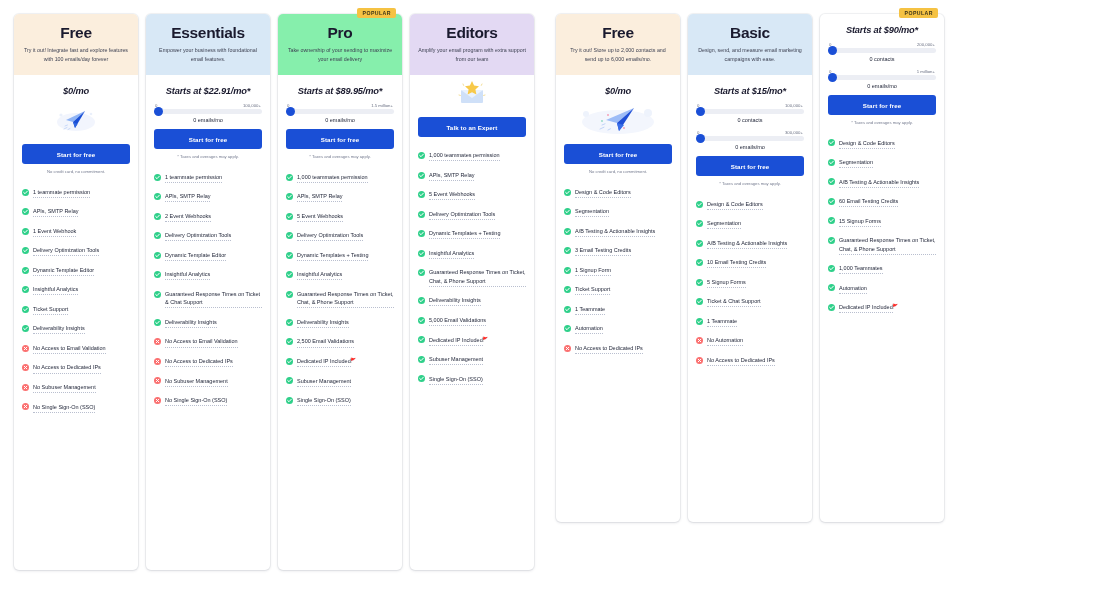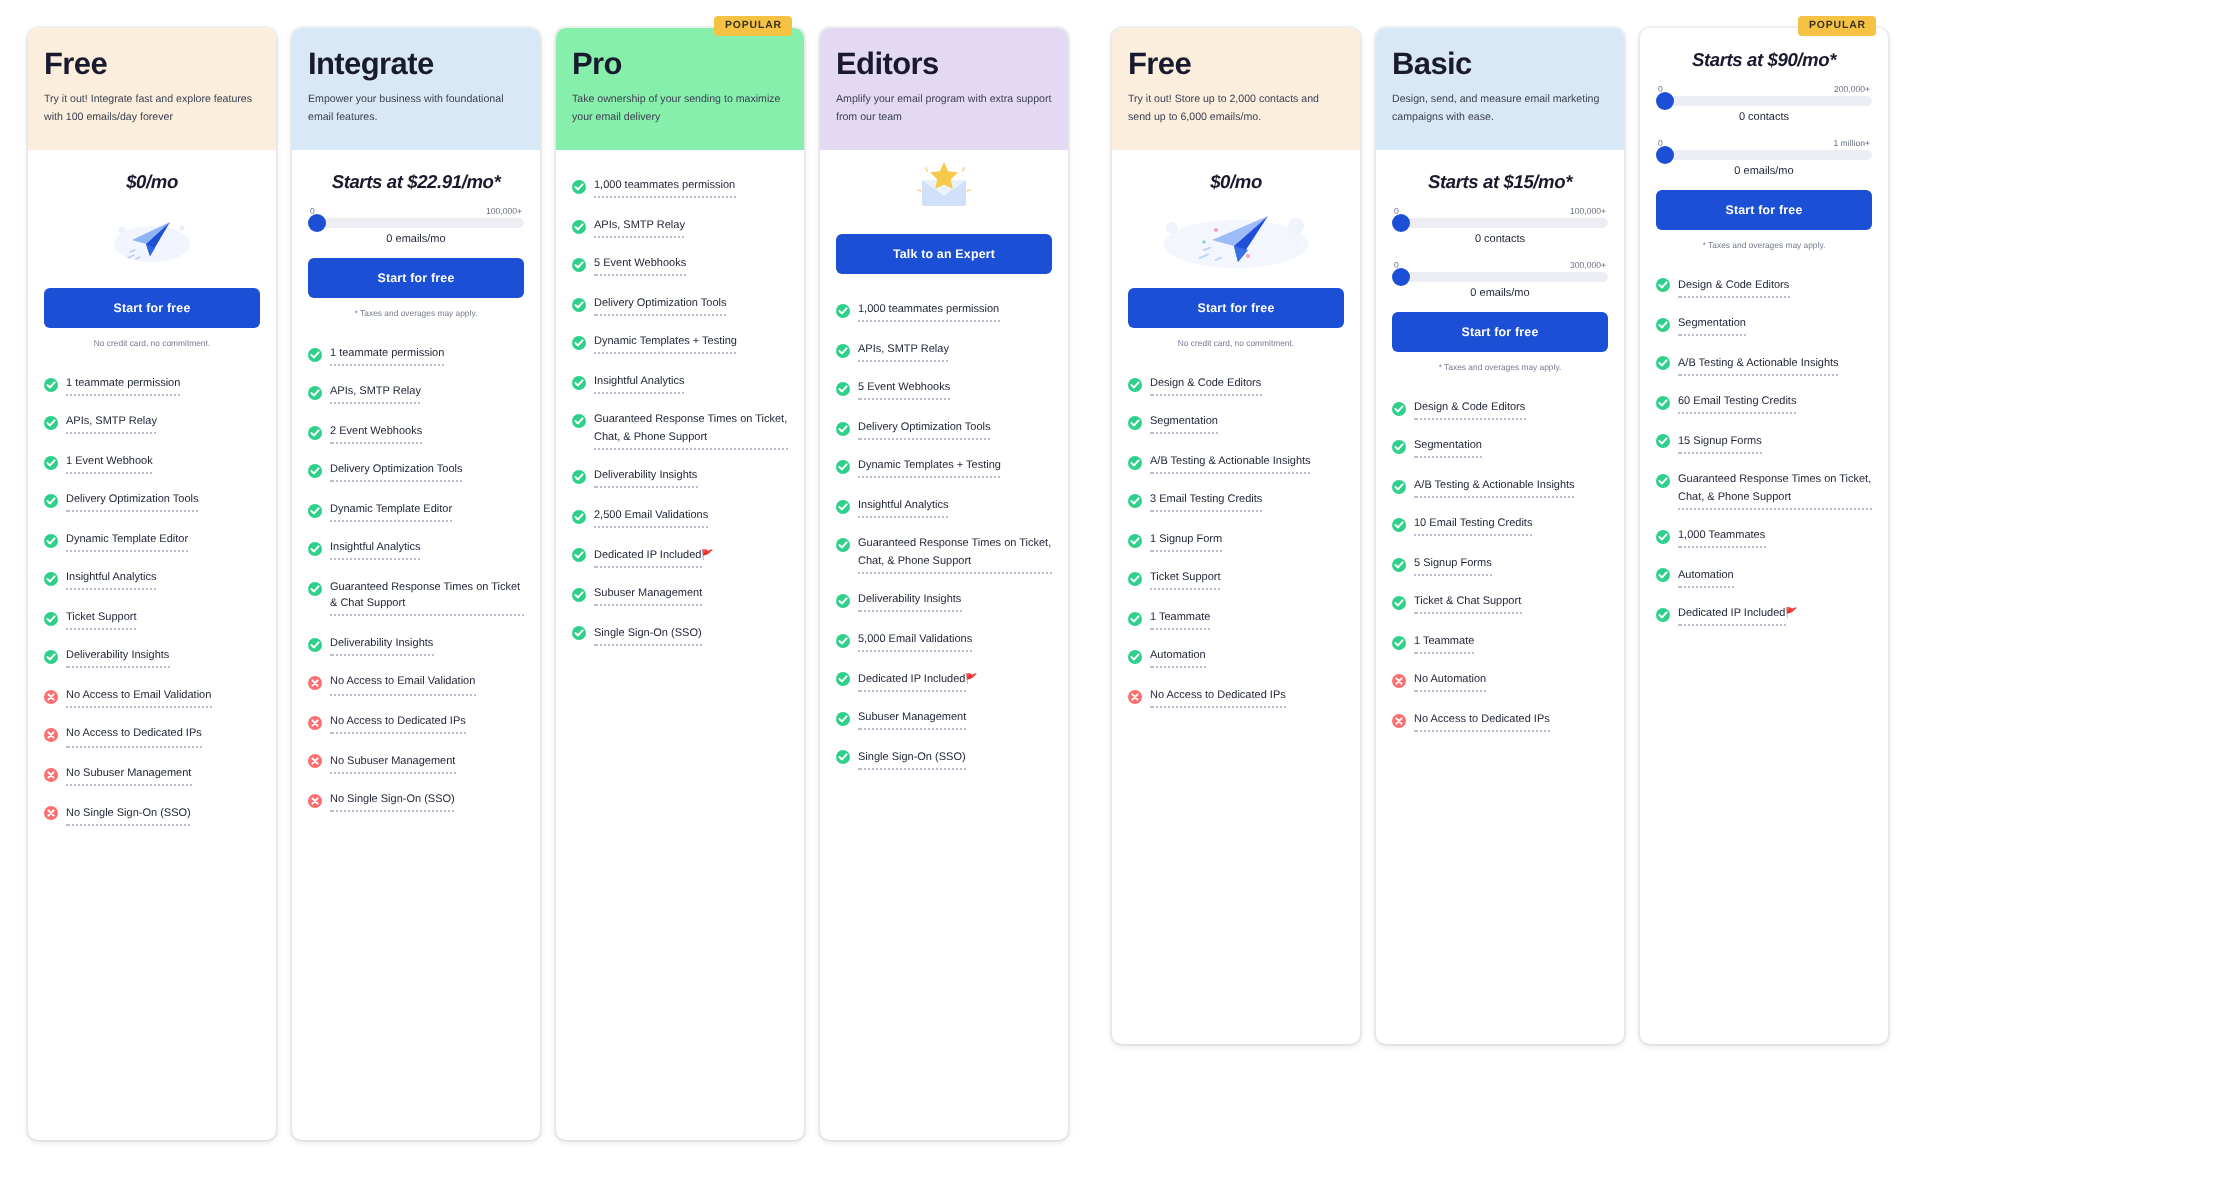--- a/index.html
+++ b/index.html
@@ -42,21 +42,21 @@
     letter-spacing: .45px;
     padding: 2.5px 5px 2px 5px;
     border-radius: 2px;
     z-index: 5;
     line-height: 1;
   }
 
   .head {
     border-radius: 5px 5px 0 0;
     padding: 10px 8px 11px 8px;
-    text-align: left;
+    text-align: center;
   }
   .plan-name {
     font-size: 15.5px;
     font-weight: bold;
     color: #1a1a2e;
     letter-spacing: -.3px;
     line-height: 1.15;
     margin-bottom: 4px;
   }
   .plan-desc {
@@ -290,21 +290,21 @@
               <svg width="7" height="7" viewBox="0 0 7 7">
                 <path d="M2.2 2.2 L4.8 4.8 M4.8 2.2 L2.2 4.8" stroke="#ffffff" stroke-width="1" stroke-linecap="round"></path>
               </svg>
             </span>
             <span class="tx">No Single Sign-On (SSO)</span>
           </div>
         </div>
       </div>
       <div class="card tall">
         <div class="head h-blue">
-          <div class="plan-name">Integrate</div>
+          <div class="plan-name">Essentials</div>
           <div class="plan-desc">Empower your business with foundational email features.</div>
         </div>
         <div class="body">
           <div class="price">Starts at $22.91/mo*</div>
           <div class="slider-block">
             <div class="slider-caps">
               <span>0</span>
               <span>100,000+</span>
             </div>
             <div class="track">
@@ -412,20 +412,35 @@
             </span>
             <span class="tx">No Single Sign-On (SSO)</span>
           </div>
         </div>
       </div>
       <div class="card tall">
         <div class="badge">POPULAR</div>
         <div class="head h-mint">
           <div class="plan-name">Pro</div>
           <div class="plan-desc">Take ownership of your sending to maximize your email delivery</div>
+        </div>
+        <div class="body">
+          <div class="price">Starts at $89.95/mo*</div>
+          <div class="slider-block">
+            <div class="slider-caps">
+              <span>0</span>
+              <span>1.5 million+</span>
+            </div>
+            <div class="track">
+              <div class="knob" style="left:0%"></div>
+            </div>
+            <div class="slider-val">0 emails/mo</div>
+          </div>
+          <button class="cta">Start for free</button>
+          <div class="cta-note">* Taxes and overages may apply.</div>
         </div>
         <div class="features">
           <div class="feat">
             <span class="ic yes">
               <svg width="7" height="7" viewBox="0 0 7 7">
                 <path d="M1.7 3.5 L3 4.7 L5.3 2.2" stroke="#ffffff" stroke-width="1" fill="none" stroke-linecap="round" stroke-linejoin="round"></path>
               </svg>
             </span>
             <span class="tx">1,000 teammates permission</span>
           </div>

